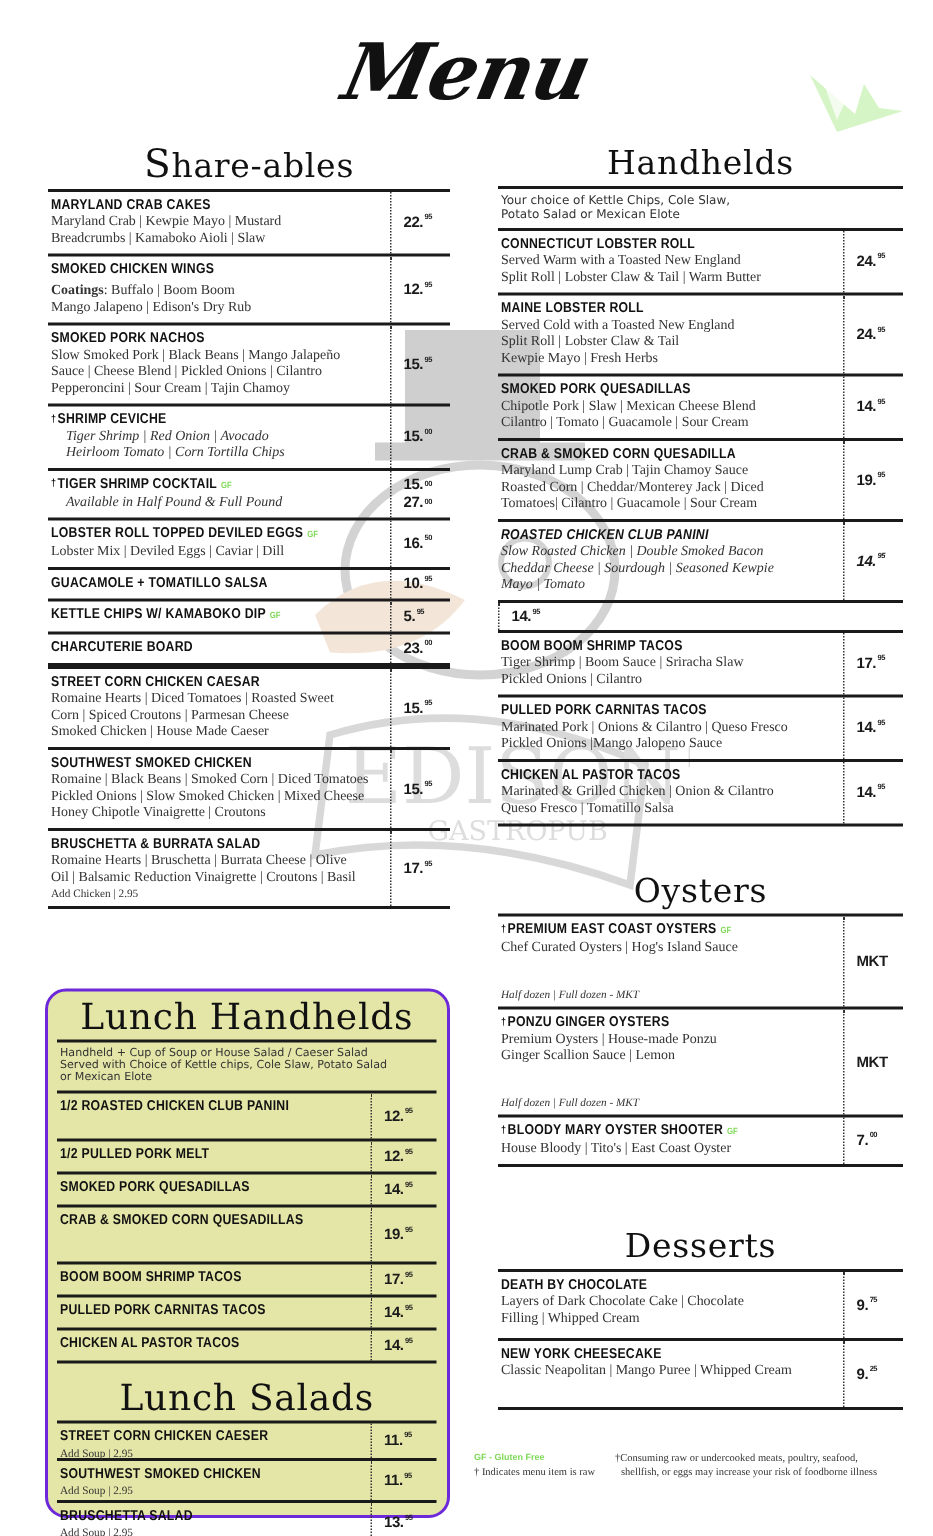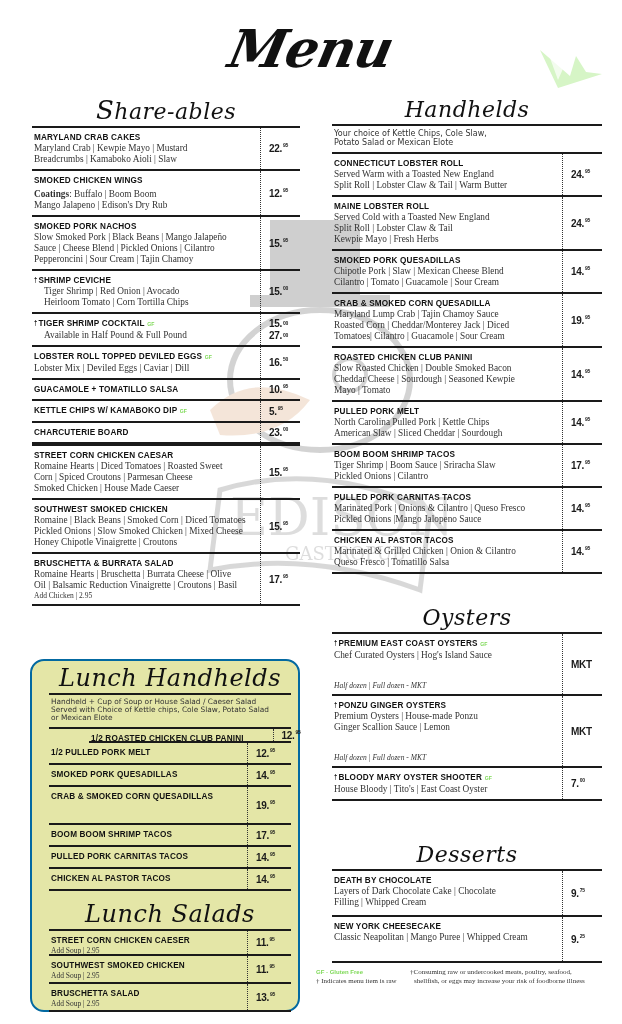--- a/index.html
+++ b/index.html
@@ -11,45 +11,45 @@
     letter-spacing: -1px; color: #111; transform: skewX(-12deg); }
 
   .logo-mark { position: absolute; left: 536px; top: 48px; width: 70px; height: 42px; }
 
   .watermark { position: absolute; left: 190px; top: 210px; width: 270px; height: 400px; opacity: 0.28; pointer-events: none; }
 
   .col { position: absolute; }
   .col-left { left: 32px; top: 96px; width: 268px; }
   .col-right { left: 332px; top: 96px; width: 270px; }
 
-  .sec-title { font-family: "DejaVu Serif", serif; font-size: 22px; text-align: center; line-height: 28px; letter-spacing: 0.5px; color: #111; font-style: italic; }
+  .sec-title { font-family: "DejaVu Serif", serif; font-size: 22px; text-align: center; line-height: 28px; letter-spacing: 0.5px; color: #111; }
   .sec-title .cap { font-size: 26px; }
 
   .rule { border-top: 2px solid #1a1a1a; }
 
   .item { display: flex; border-bottom: 2px solid #1a1a1a; }
   .item .body { flex: 1; padding: 3px 4px 4px 2px; }
   .item .price { width: 40px; border-left: 1px dotted #333; display: flex; align-items: center; padding-left: 8px;
     font-family: "Liberation Sans", sans-serif; font-weight: bold; font-size: 10px; letter-spacing: -0.3px; }
   .price sup { font-size: 5px; vertical-align: top; margin-left: 1px; position: relative; top: -1px; }
   .price .stack { display: flex; flex-direction: column; line-height: 12px; }
 
   .name { font-family: "Liberation Sans", sans-serif; font-weight: bold; font-size: 9.5px; letter-spacing: 0.2px;
     text-transform: uppercase; transform: scaleX(0.86); transform-origin: left; white-space: nowrap; line-height: 12px; color: #111; }
   .desc { font-family: "Liberation Serif", serif; font-size: 9.3px; line-height: 11px; color: #333; }
   .desc.small { font-size: 7.5px; line-height: 9px; }
   .desc.it { font-style: italic; font-size: 7.5px; line-height: 9px; margin-top: 20px; }
   .gf { color: #7ed957; font-size: 6px; font-weight: bold; margin-left: 3px; letter-spacing: 0; }
   .dag { font-size: 7px; vertical-align: top; margin-right: 1px; }
-  .indent { padding-left: 10px; }
+  .indent { padding-left: 10px; font-style: italic; }
 
   .intro { font-family: "DejaVu Sans", sans-serif; font-size: 8px; line-height: 9px; color: #333; padding: 3px 2px 5px 2px; border-bottom: 2px solid #1a1a1a; }
 
   .lunch-box { position: absolute; left: 30px; top: 659px; width: 270px; height: 353px; background: #e4e6a7;
-    border: 2px solid #0369a1; border-radius: 14px; padding: 2px 7px 0 17px; }
+    border: 2px solid #6d28d9; border-radius: 14px; padding: 2px 7px 0 6px; }
   .lunch-box .sec-title { font-size: 24px; line-height: 30px; }
   .lunch-box .item .price { width: 44px; }
   .lunch-box .intro { font-size: 7.4px; line-height: 8px; }
 
   .footer { position: absolute; top: 968px; font-size: 7px; line-height: 9px; color: #333; font-family: "Liberation Serif", serif; }
   .footer .gf-legend { color: #7ed957; font-family: "Liberation Sans", sans-serif; font-weight: bold; font-size: 6px; }
 </style>
 </head>
 <body>
 
@@ -203,21 +203,21 @@
 
 <div class="lunch-box">
   <div class="sec-title">Lunch Handhelds</div>
   <div class="rule"></div>
   <div class="intro" id="lunch-intro">
       <div>Handheld + Cup of Soup or House Salad / Caeser Salad</div>
       <div>Served with Choice of Kettle chips, Cole Slaw, Potato Salad</div>
       <div>or Mexican Elote</div>
     </div>
   <div id="lunch-handhelds-list">
-      <div class="item" style="height: 14px; margin-left: 40px;">
+      <div class="item" style="height: 32px;">
         <div class="body">
           <div class="name"><span>1/2 Roasted Chicken Club Panini</span></div>
         </div>
         <div class="price">
           <span><span>12.</span><sup>95</sup></span>
         </div>
       </div>
       <div class="item" style="height: 22px;">
         <div class="body">
           <div class="name"><span>1/2 Pulled Pork Melt</span></div>
@@ -343,37 +343,32 @@
         <div class="body">
           <div class="name"><span>Crab &amp; Smoked Corn Quesadilla</span></div>
           <div class="desc"><span>Maryland Lump Crab | Tajin Chamoy Sauce</span></div>
           <div class="desc"><span>Roasted Corn | Cheddar/Monterey Jack | Diced</span></div>
           <div class="desc"><span>Tomatoes| Cilantro | Guacamole | Sour Cream</span></div>
         </div>
         <div class="price">
           <span><span>19.</span><sup>95</sup></span>
         </div>
       </div>
-      <div class="item" style="min-height: 20px;">
+      <div class="item" style="min-height: 20px; font-style: italic;">
         <div class="body">
           <div class="name"><span>Roasted Chicken Club Panini</span></div>
           <div class="desc"><span>Slow Roasted Chicken | Double Smoked Bacon</span></div>
           <div class="desc"><span>Cheddar Cheese | Sourdough | Seasoned Kewpie</span></div>
           <div class="desc"><span>Mayo | Tomato</span></div>
         </div>
         <div class="price">
           <span><span>14.</span><sup>95</sup></span>
         </div>
       </div>
       <div class="item" style="min-height: 20px;">
-        <div class="body">
-          <div class="name"><span>Pulled Pork Melt</span></div>
-          <div class="desc"><span>North Carolina Pulled Pork | Kettle Chips</span></div>
-          <div class="desc"><span>American Slaw | Sliced Cheddar | Sourdough</span></div>
-        </div>
         <div class="price">
           <span><span>14.</span><sup>95</sup></span>
         </div>
       </div>
       <div class="item" style="min-height: 20px;">
         <div class="body">
           <div class="name"><span>Boom Boom Shrimp Tacos</span></div>
           <div class="desc"><span>Tiger Shrimp | Boom Sauce | Sriracha Slaw</span></div>
           <div class="desc"><span>Pickled Onions | Cilantro</span></div>
         </div>

